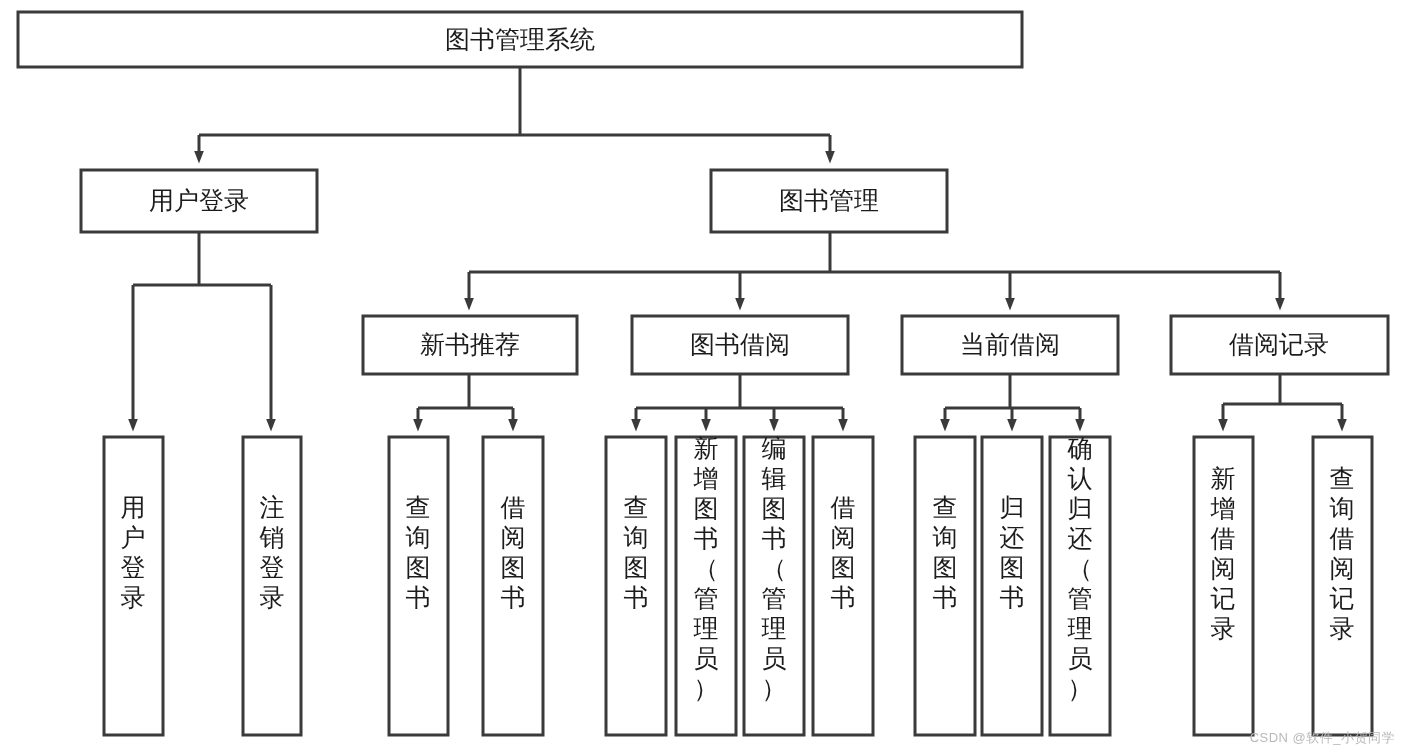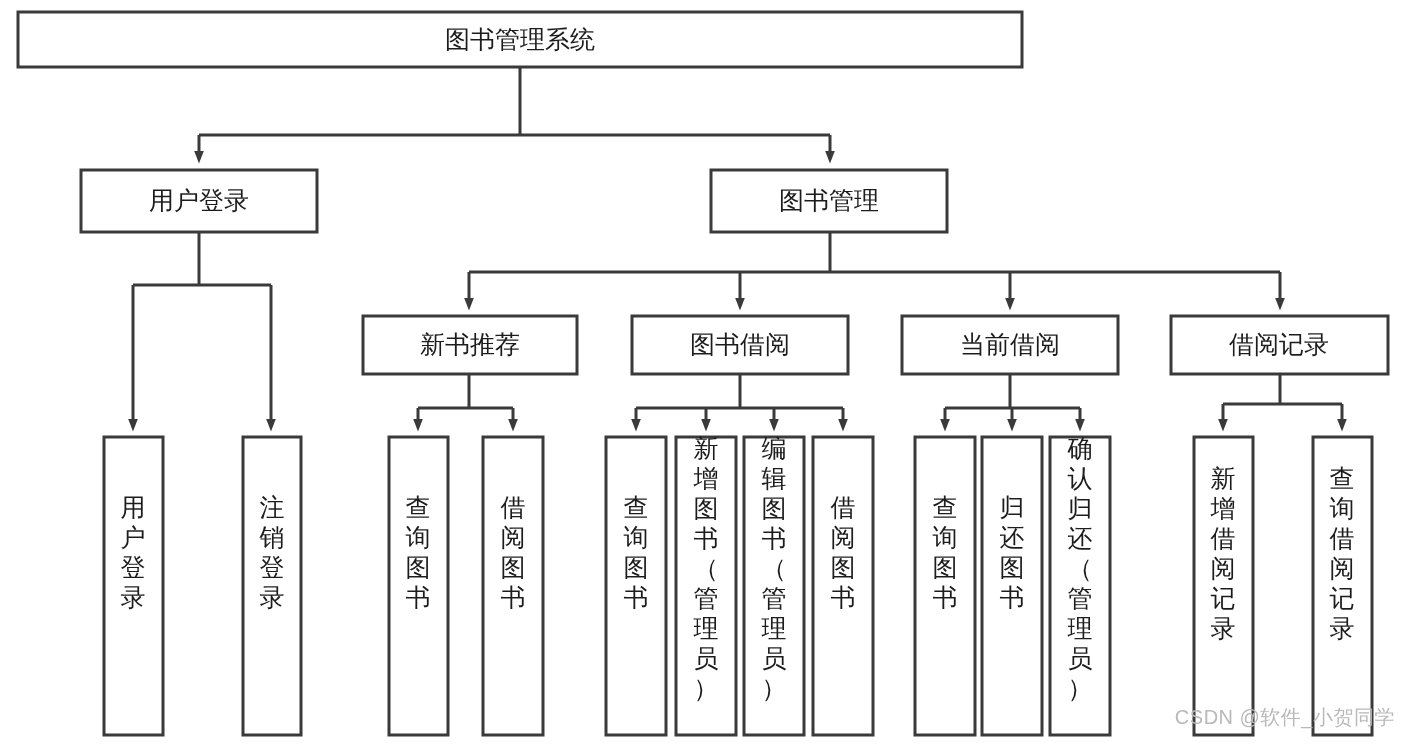--- a/index.html
+++ b/index.html
@@ -44,23 +44,23 @@
   }
   .leaf-label {
     fill: #1c1c1c;
     font-family: "Liberation Sans", "DejaVu Sans", sans-serif;
     font-size: 25px;
     text-anchor: middle;
   }
   .watermark {
     position: absolute;
     right: 10px;
-    bottom: 16px;
-    font-family: "Liberation Sans", "DejaVu Sans", sans-serif;
-    font-size: 20px;
+    bottom: 0;
+    font-family: "Liberation Sans", "DejaVu Sans", sans-serif;
+    font-size: 13px;
     color: #b9b9b9;
     white-space: nowrap;
     letter-spacing: 0.5px;
     pointer-events: none;
   }
 </style>
 </head>
 <body>
 
 <svg id="diagram" viewBox="0 0 1405 747" xmlns="http://www.w3.org/2000/svg">

